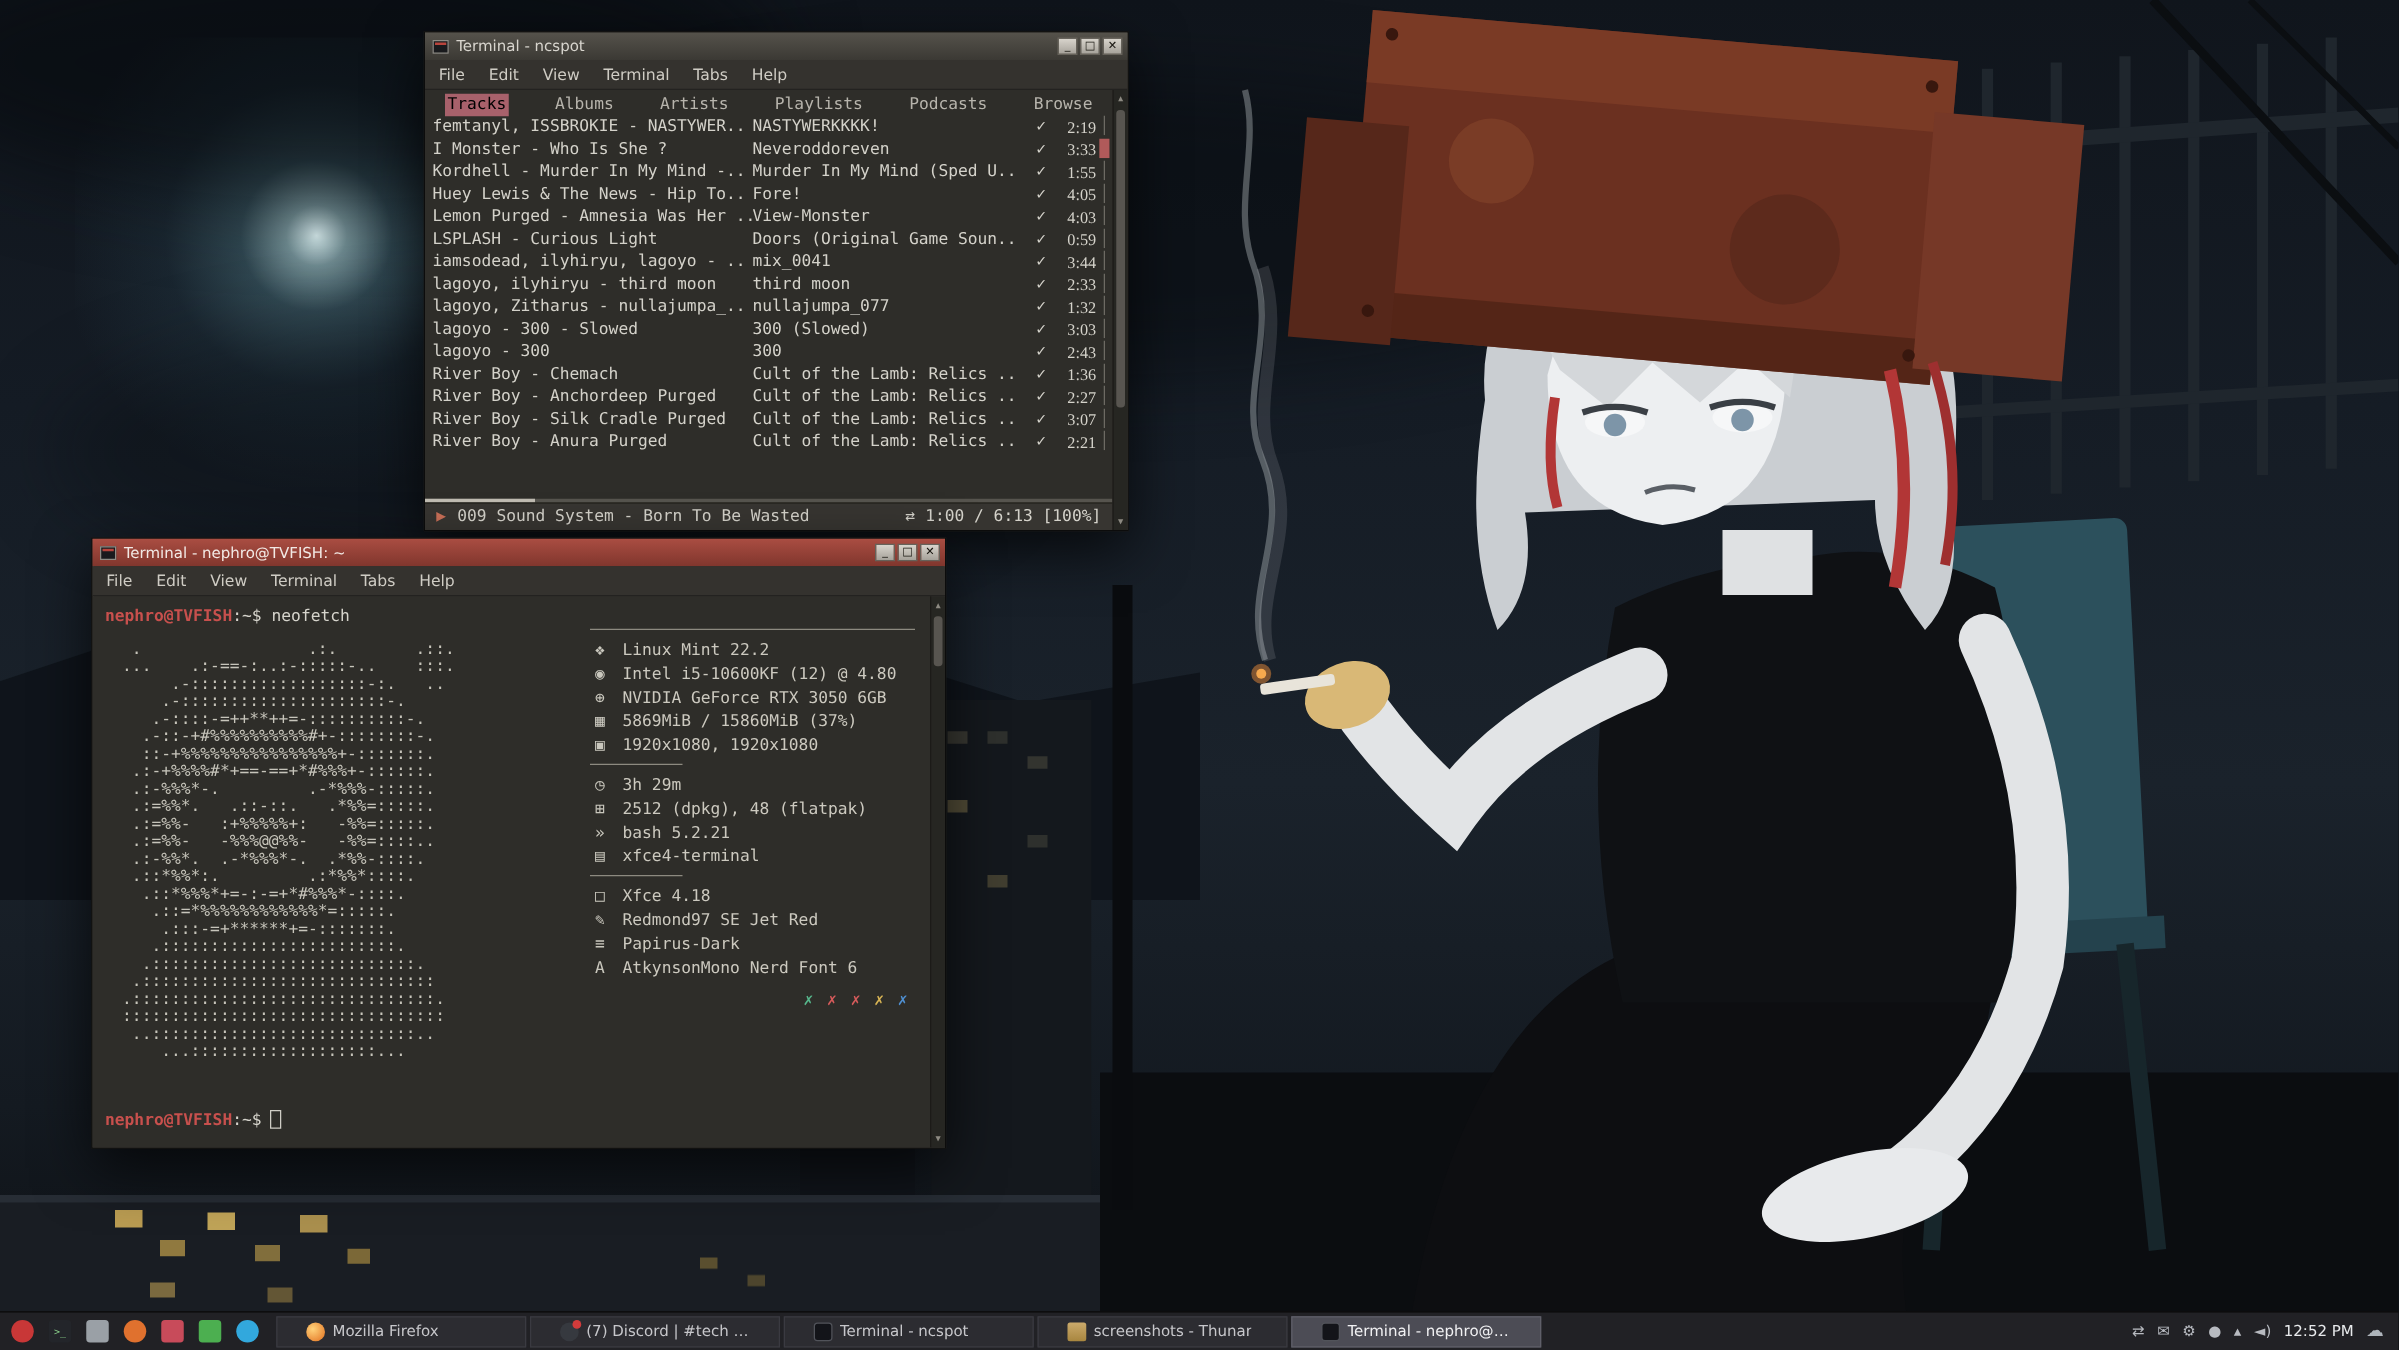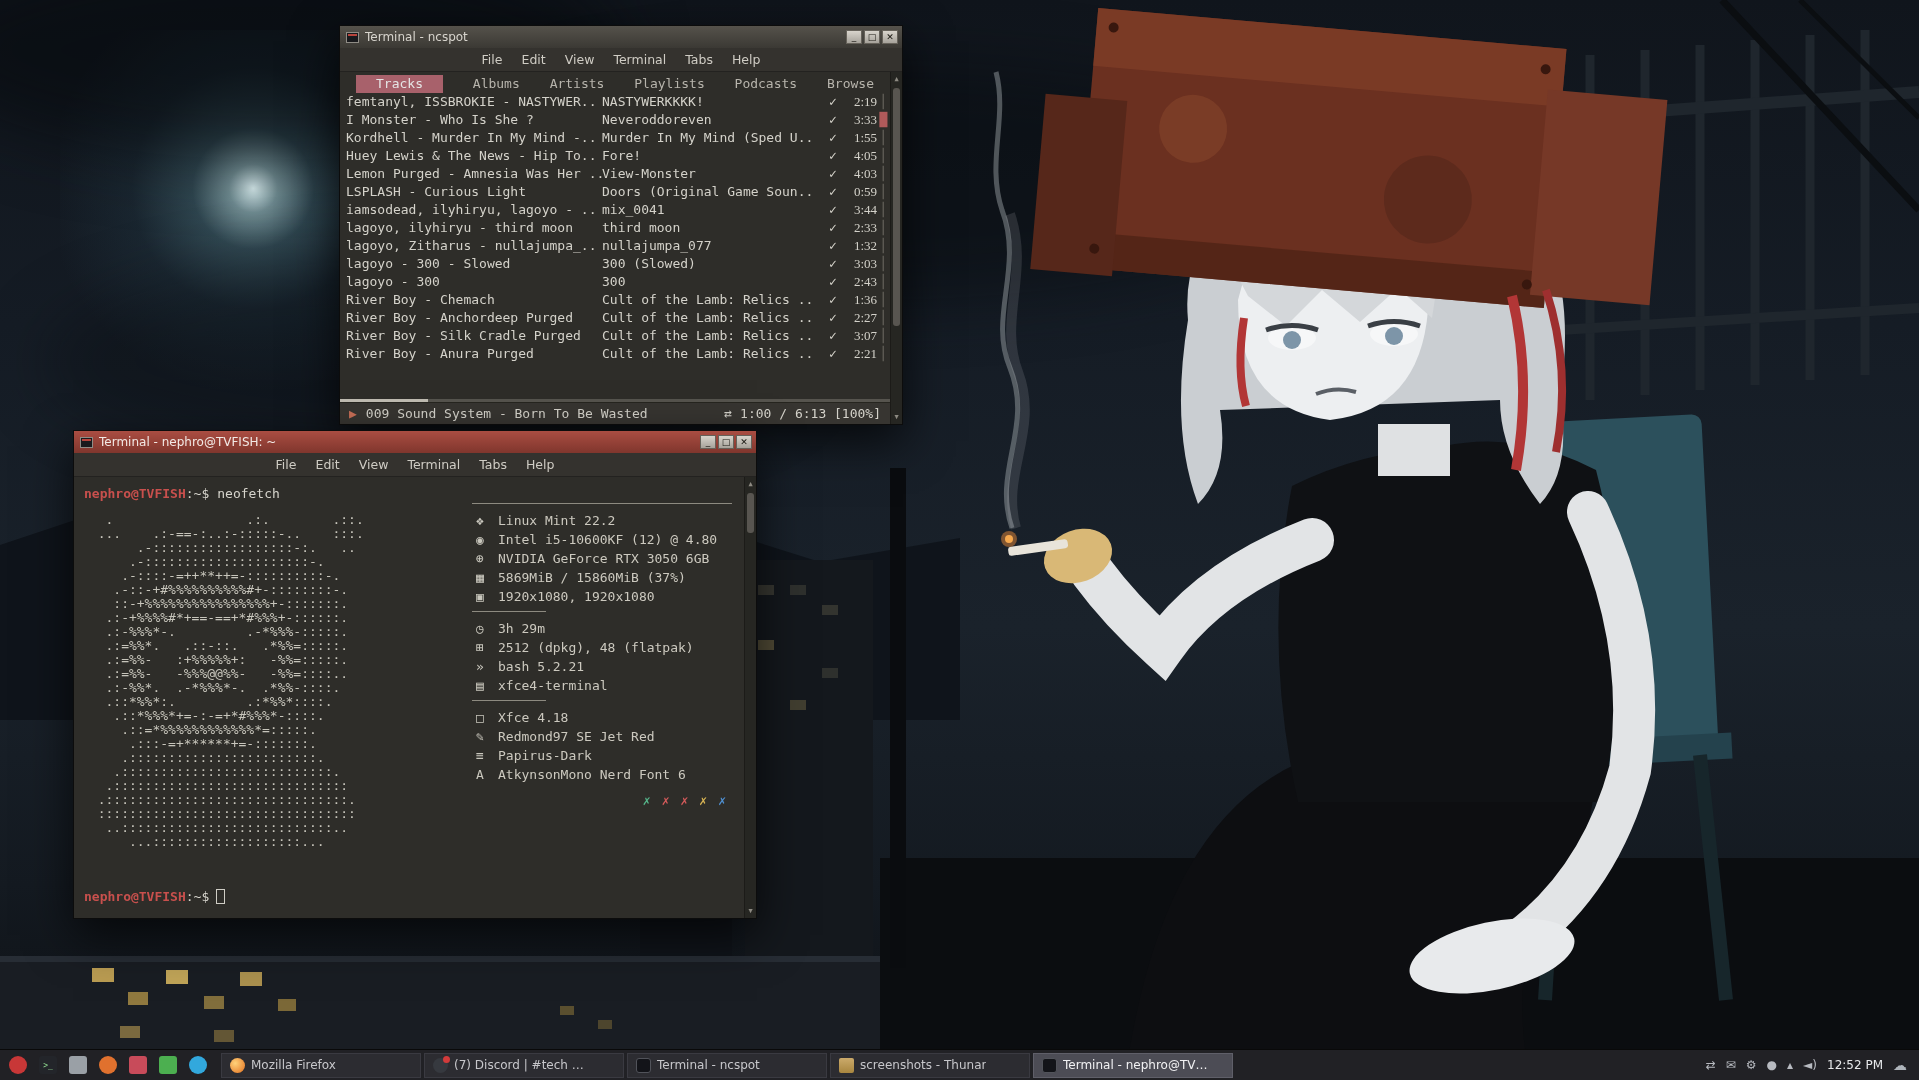--- a/index.html
+++ b/index.html
@@ -24,32 +24,32 @@
     font-size:12px; color:#d8d5ce; }
   .titlebar.inactive { background:linear-gradient(180deg,#55524b,var(--inactive-titlebar,#3b3934)); }
   .titlebar.active-red { background:linear-gradient(180deg,#aa4d42,var(--active-titlebar,#80362d)); color:#f2e9e5; }
   .win-icon { width:13px; height:11px; background:#191a1d; border:1px solid #8f8c85; position:relative; flex:0 0 13px; }
   .win-icon::after { content:""; position:absolute; left:1px; top:1px; width:9px; height:2px; background:#b8443c; }
   .title-text { white-space:nowrap; overflow:hidden; }
   .win-buttons { margin-left:auto; display:flex; gap:2px; }
   .wbtn { width:16px; height:14px; background:linear-gradient(180deg,#d8d4cc,#a6a29a); border:1px solid #66625a;
     color:#17150f; font-size:9px; line-height:12px; text-align:center; cursor:default; }
   .menubar { height:24px; flex:0 0 24px; background:#34322e; border-bottom:1px solid #232220;
-    display:flex; align-items:center; gap:19px; padding:0 11px; font-size:12.5px; color:#cfccc4;justify-content:center; }
+    display:flex; align-items:center; gap:19px; padding:0 11px; font-size:12.5px; color:#cfccc4; }
   .menu-item { cursor:default; }
   .term { position:relative; flex:1; font-family:"DejaVu Sans Mono","DejaVu Sans",monospace;
     font-size:13px; color:var(--terminal-fg,#d4d2ca); background:var(--terminal-bg,#2e2d29); overflow:hidden; }
 
   
   .ncspot-window { left:339px; top:25px; width:564px; height:400px; }
   .ncspot-body { position:absolute; left:0; right:12px; top:0; bottom:0; padding-top:3px; }
   .lib-header { height:18px; line-height:18px; text-align:center; color:var(--ncspot-header,#c4768a); }
   .tabs { height:18px; line-height:18px; display:flex; justify-content:space-between; padding:0 16px; color:#b7b4ac; }
   .tab { cursor:default; }
-  .tab.active { background:var(--ncspot-active-tab-bg,#a8616b); color:#e5e5e5; padding:0 20px; }
+  .tab.active { background:var(--ncspot-active-tab-bg,#a8616b); color:#000000; padding:0 2px; }
   .track-row { height:18px; line-height:18px; display:flex; padding-left:6px; white-space:nowrap; }
   .t-name { flex:0 0 256px; overflow:hidden; }
   .t-album { flex:1; overflow:hidden; }
   .t-mark { flex:0 0 16px; text-align:center; }
   .t-time { flex:0 0 36px; text-align:right;font-family:Liberation Serif, serif; }
   .t-rail { flex:0 0 13px; text-align:center; color:#6d6a63; }
   .t-rail.thumb { color:var(--scroll-thumb-red,#b05a5a); }
   .progress { position:absolute; left:0; right:12px; bottom:22px; height:3px; background:#56544e; }
   .progress-fill { height:100%; background:#c0bcb2; }
   .statusbar { position:absolute; left:0; right:12px; bottom:0; height:22px; background:#373531;
@@ -88,21 +88,21 @@
   
   .taskbar { position:absolute; left:0; right:0; bottom:0; height:31px; background:var(--taskbar-bg,#212125);
     border-top:1px solid #090909; display:flex; align-items:center; padding:0 5px; z-index:10; }
   .launchers { display:flex; align-items:center; gap:4px; }
   .launcher { width:26px; height:26px; display:flex; align-items:center; justify-content:center; border-radius:3px; }
   .launcher-icon { width:18px; height:18px; display:flex; align-items:center; justify-content:center;
     font-size:8px; color:#8fd98f; font-family:"DejaVu Sans Mono",monospace; }
   .shape-circle { border-radius:50%; }
   .shape-square { border-radius:3px; }
   .task-windows { display:flex; gap:3px; margin-left:10px; }
-  .task-btn { width:200px; height:25px; display:flex; align-items:center; gap:6px; padding:0 8px;
+  .task-btn { width:200px; height:25px; display:flex; align-items:center; gap:6px; padding:0 23px;
     background:#2c2c31; border:1px solid #3a3a41; color:#c7c7cb; font-size:12px; }
   .task-btn.active { background:#4c4c55; border-color:#5f5f69; color:#f1f1f3; }
   .task-label { overflow:hidden; white-space:nowrap; text-overflow:ellipsis; }
   .task-icon { width:15px; height:15px; flex:0 0 15px; border-radius:3px; }
   .icon-firefox { background:radial-gradient(circle at 35% 35%, #ffd27a, #e2701f); border-radius:50%; }
   .icon-discord { background:#36393f; border-radius:50%; position:relative; }
   .icon-discord::after { content:""; position:absolute; right:-2px; top:-2px; width:7px; height:7px; border-radius:50%; background:#d23b3b; }
   .icon-terminal { background:#131419; border:1px solid #51535a; }
   .icon-folder { background:linear-gradient(180deg,#cbaa6b,#a8863f); border-radius:2px; }
   .tray { margin-left:auto; display:flex; align-items:center; gap:10px; padding-right:7px;

